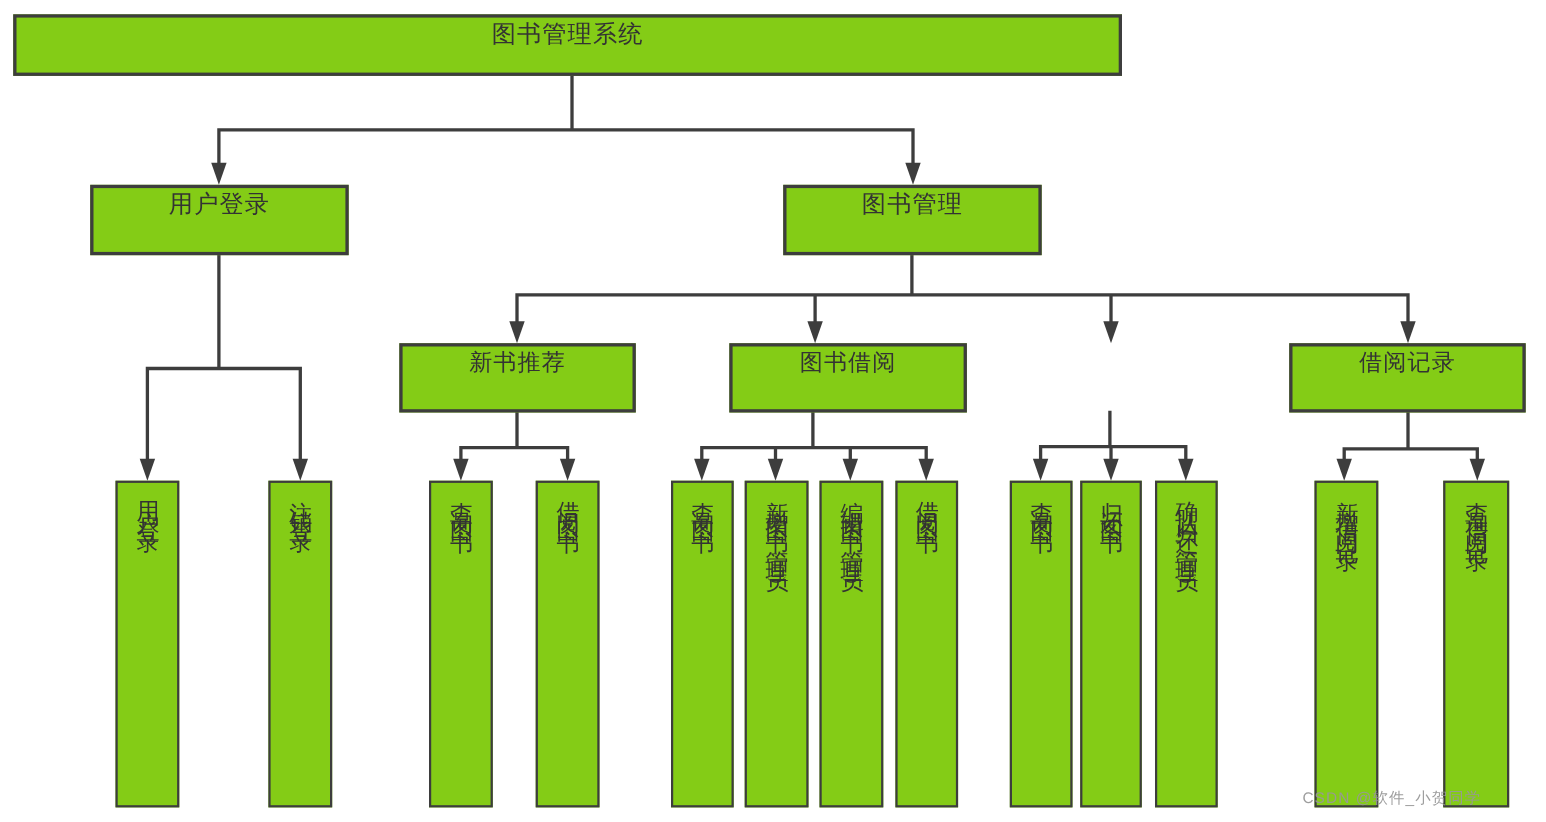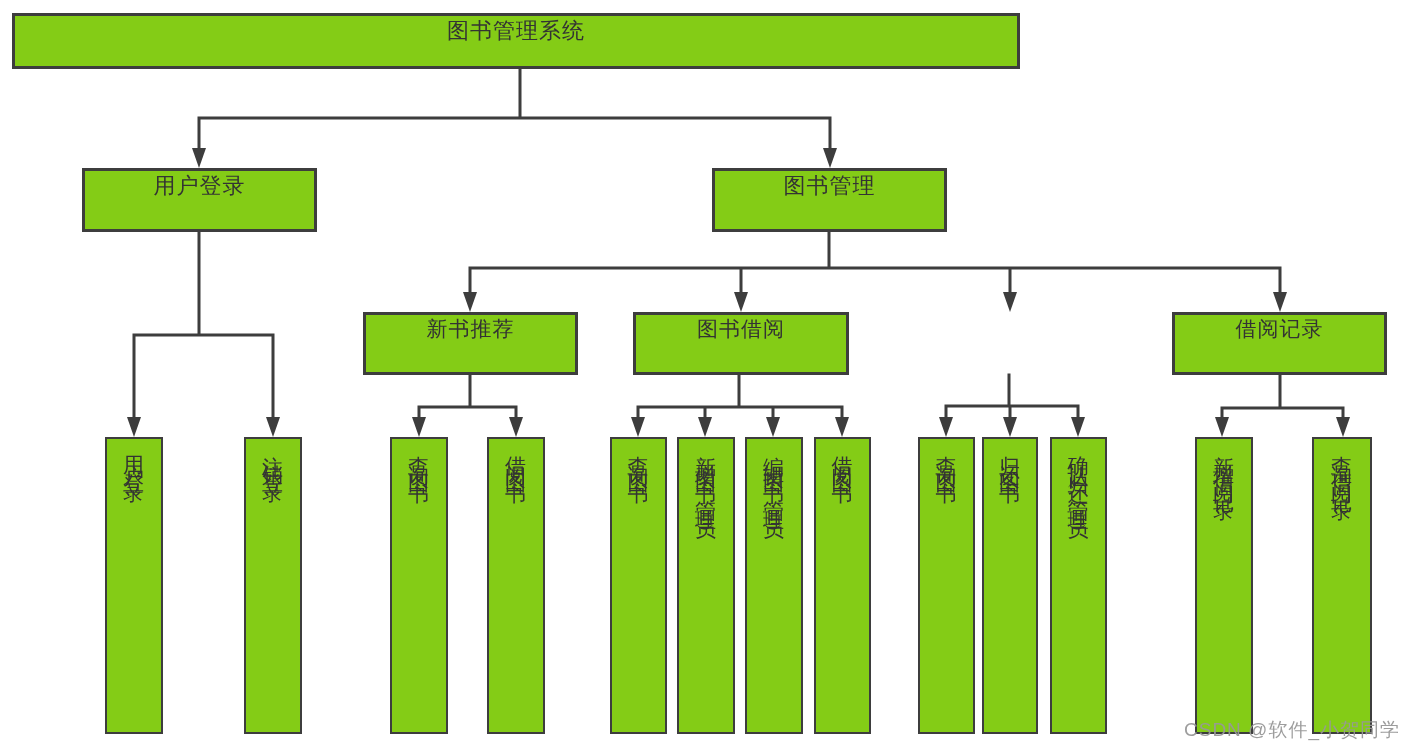--- a/index.html
+++ b/index.html
@@ -48,21 +48,21 @@
     line-height: 1;
   }
   
   .n-root   { left: 12px;  top: 13px;  width: 1008px; height: 56px; }
   
   .n-l2a    { left: 82px;  top: 168px; width: 235px;  height: 64px; }
   .n-l2b    { left: 712px; top: 168px; width: 235px;  height: 64px; }
   
   .l3       { top: 312px; height: 63px; width: 215px; font-size: 21px; }
   .n-l3a    { left: 363px; }
-  .n-l3b    { left: 633px; width: 216px; }
+  .n-l3b    { left: 663px; width: 216px; }
   .n-l3c    { left: 903px; }
   .n-l3d    { left: 1172px; }
   
   .n-g1a { left: 105px;  width: 58px; }
   .n-g1b { left: 244px;  width: 58px; }
   .n-g2a { left: 390px;  width: 58px; }
   .n-g2b { left: 487px;  width: 58px; }
   .n-g3a { left: 610px;  width: 57px; }
   .n-g3b { left: 677px;  width: 58px; }
   .n-g3c { left: 745px;  width: 58px; }
@@ -70,21 +70,21 @@
   .n-g4a { left: 918px;  width: 57px; }
   .n-g4b { left: 982px;  width: 56px; }
   .n-g4c { left: 1050px; width: 57px; }
   .n-g5a { left: 1195px; width: 58px; }
   .n-g5b { left: 1312px; width: 60px; }
   #watermark {
     position: absolute;
     left: 1184px;
     top: 717px;
     z-index: 5;
-    font-size: 19px;
+    font-size: 14px;
     color: rgba(152,152,152,0.95);
     letter-spacing: 1px;
     white-space: nowrap;
   }
 </style>
 </head>
 <body>
 
 <div id="stage">
 

